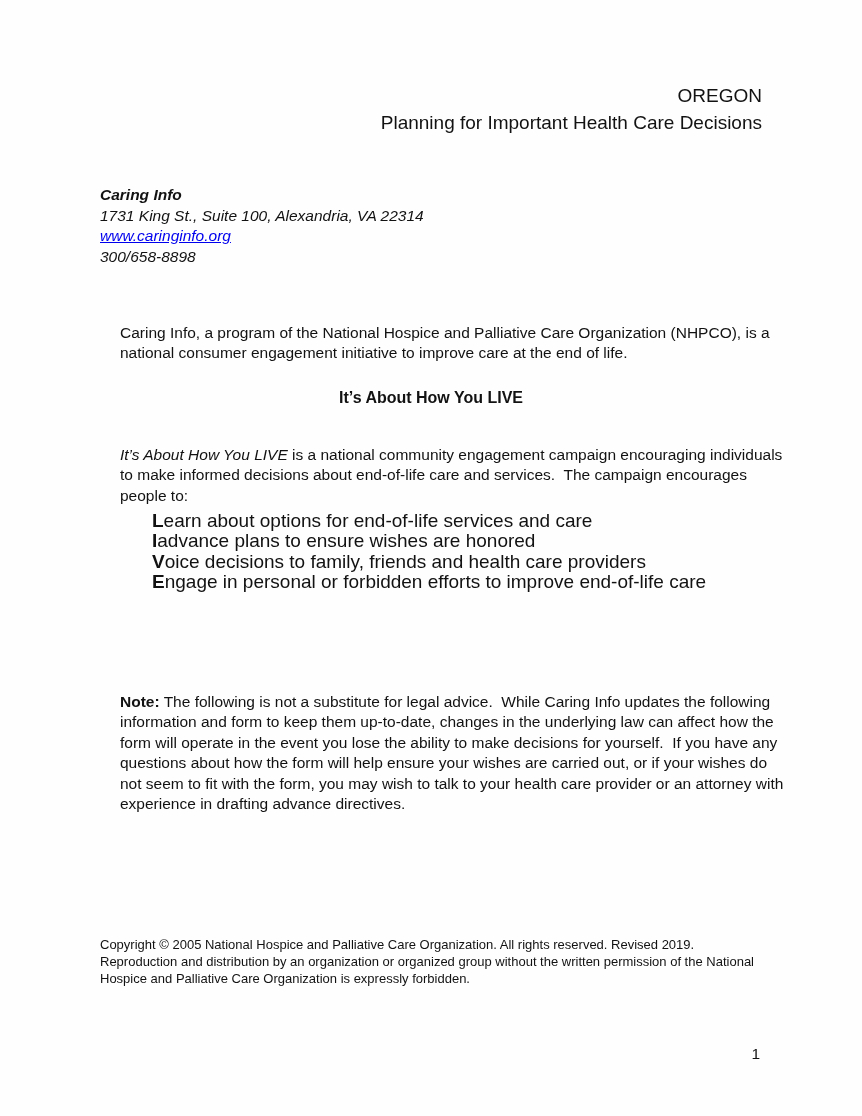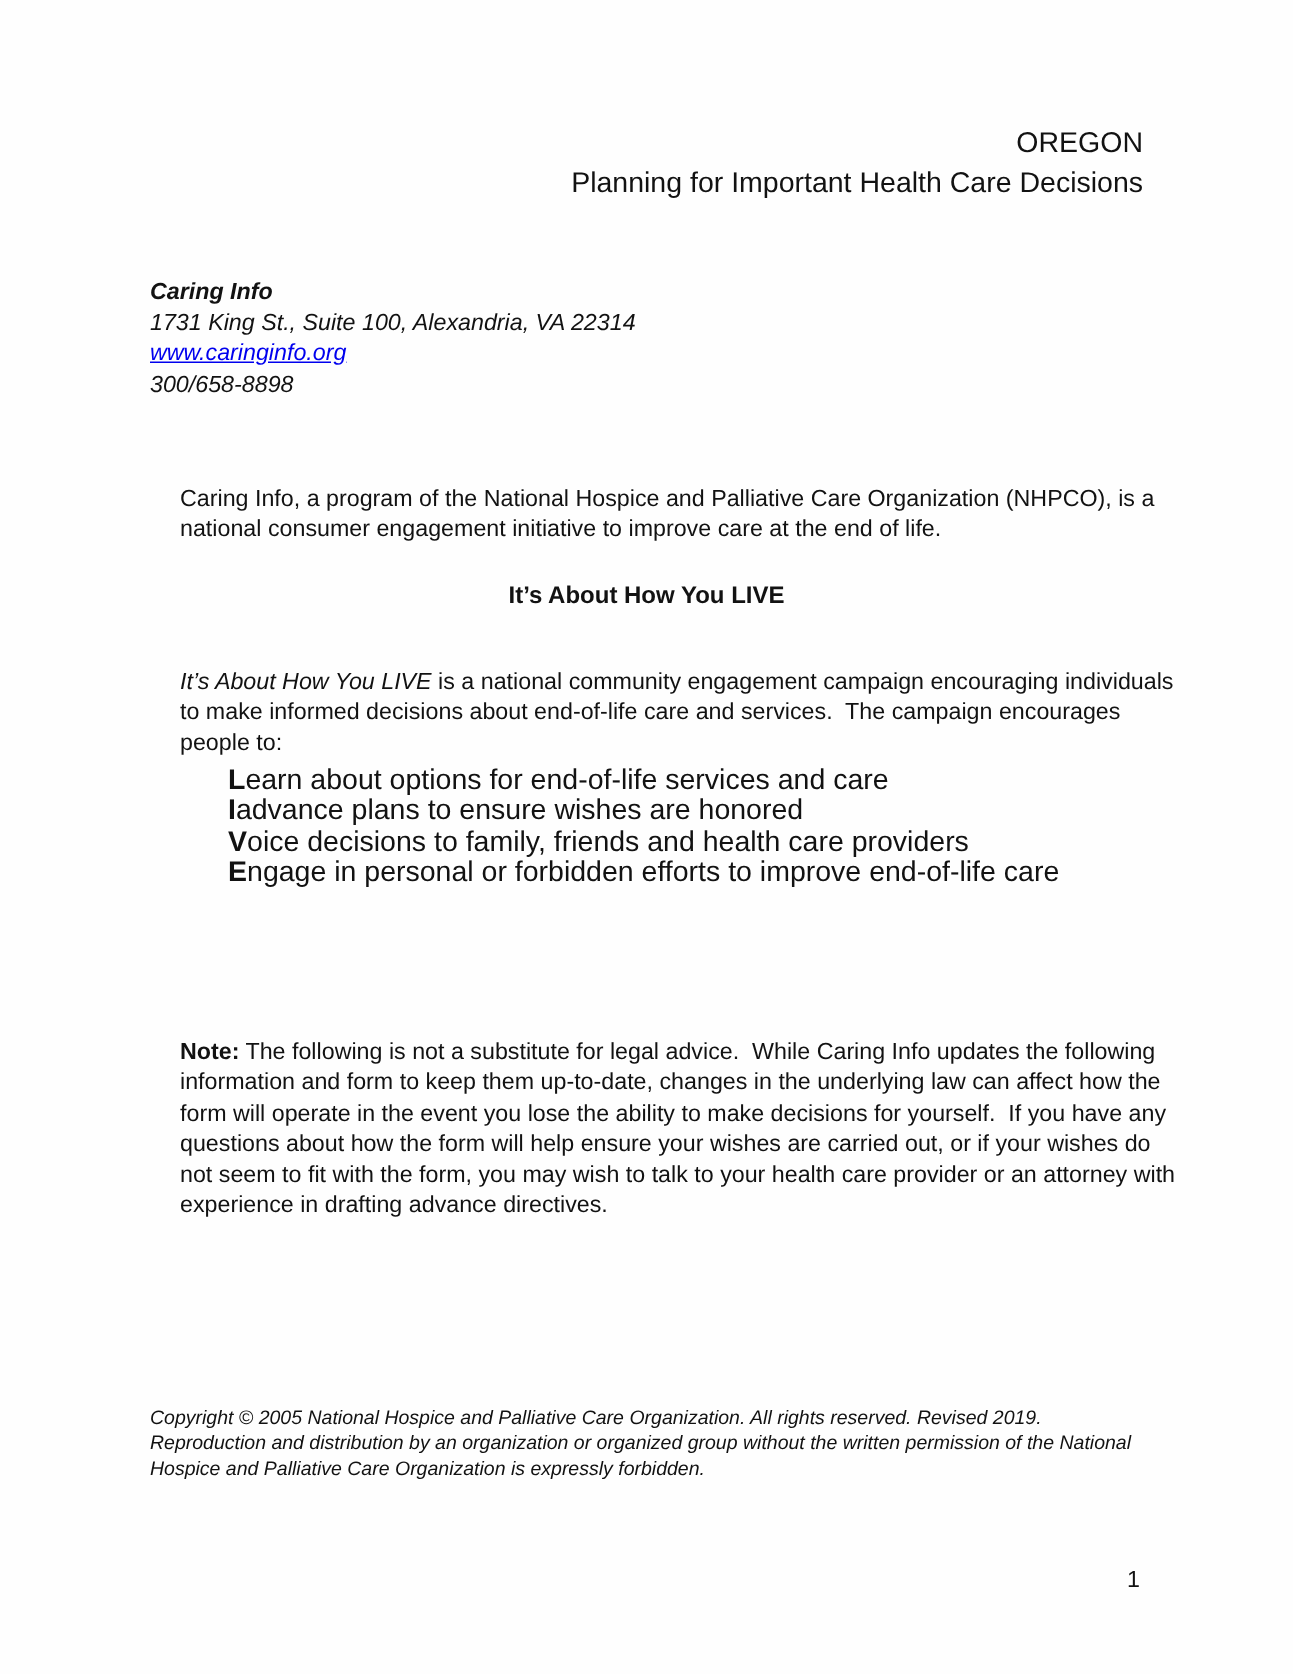--- a/index.html
+++ b/index.html
@@ -79,21 +79,20 @@
   .note-par { top: 676px; }
   .note-label { font-weight: bold; }
   .copyright-block {
     position: absolute;
     top: 936px;
     left: 100px;
     width: 655px;
     font-size: 13px;
     line-height: 17px;
     white-space: pre-wrap;
-    font-style: italic;
   }
   .page-number {
     position: absolute;
     top: 1045px;
     right: 102px;
     font-size: 15.5px;
   }
 </style>
 </head>
 <body>

